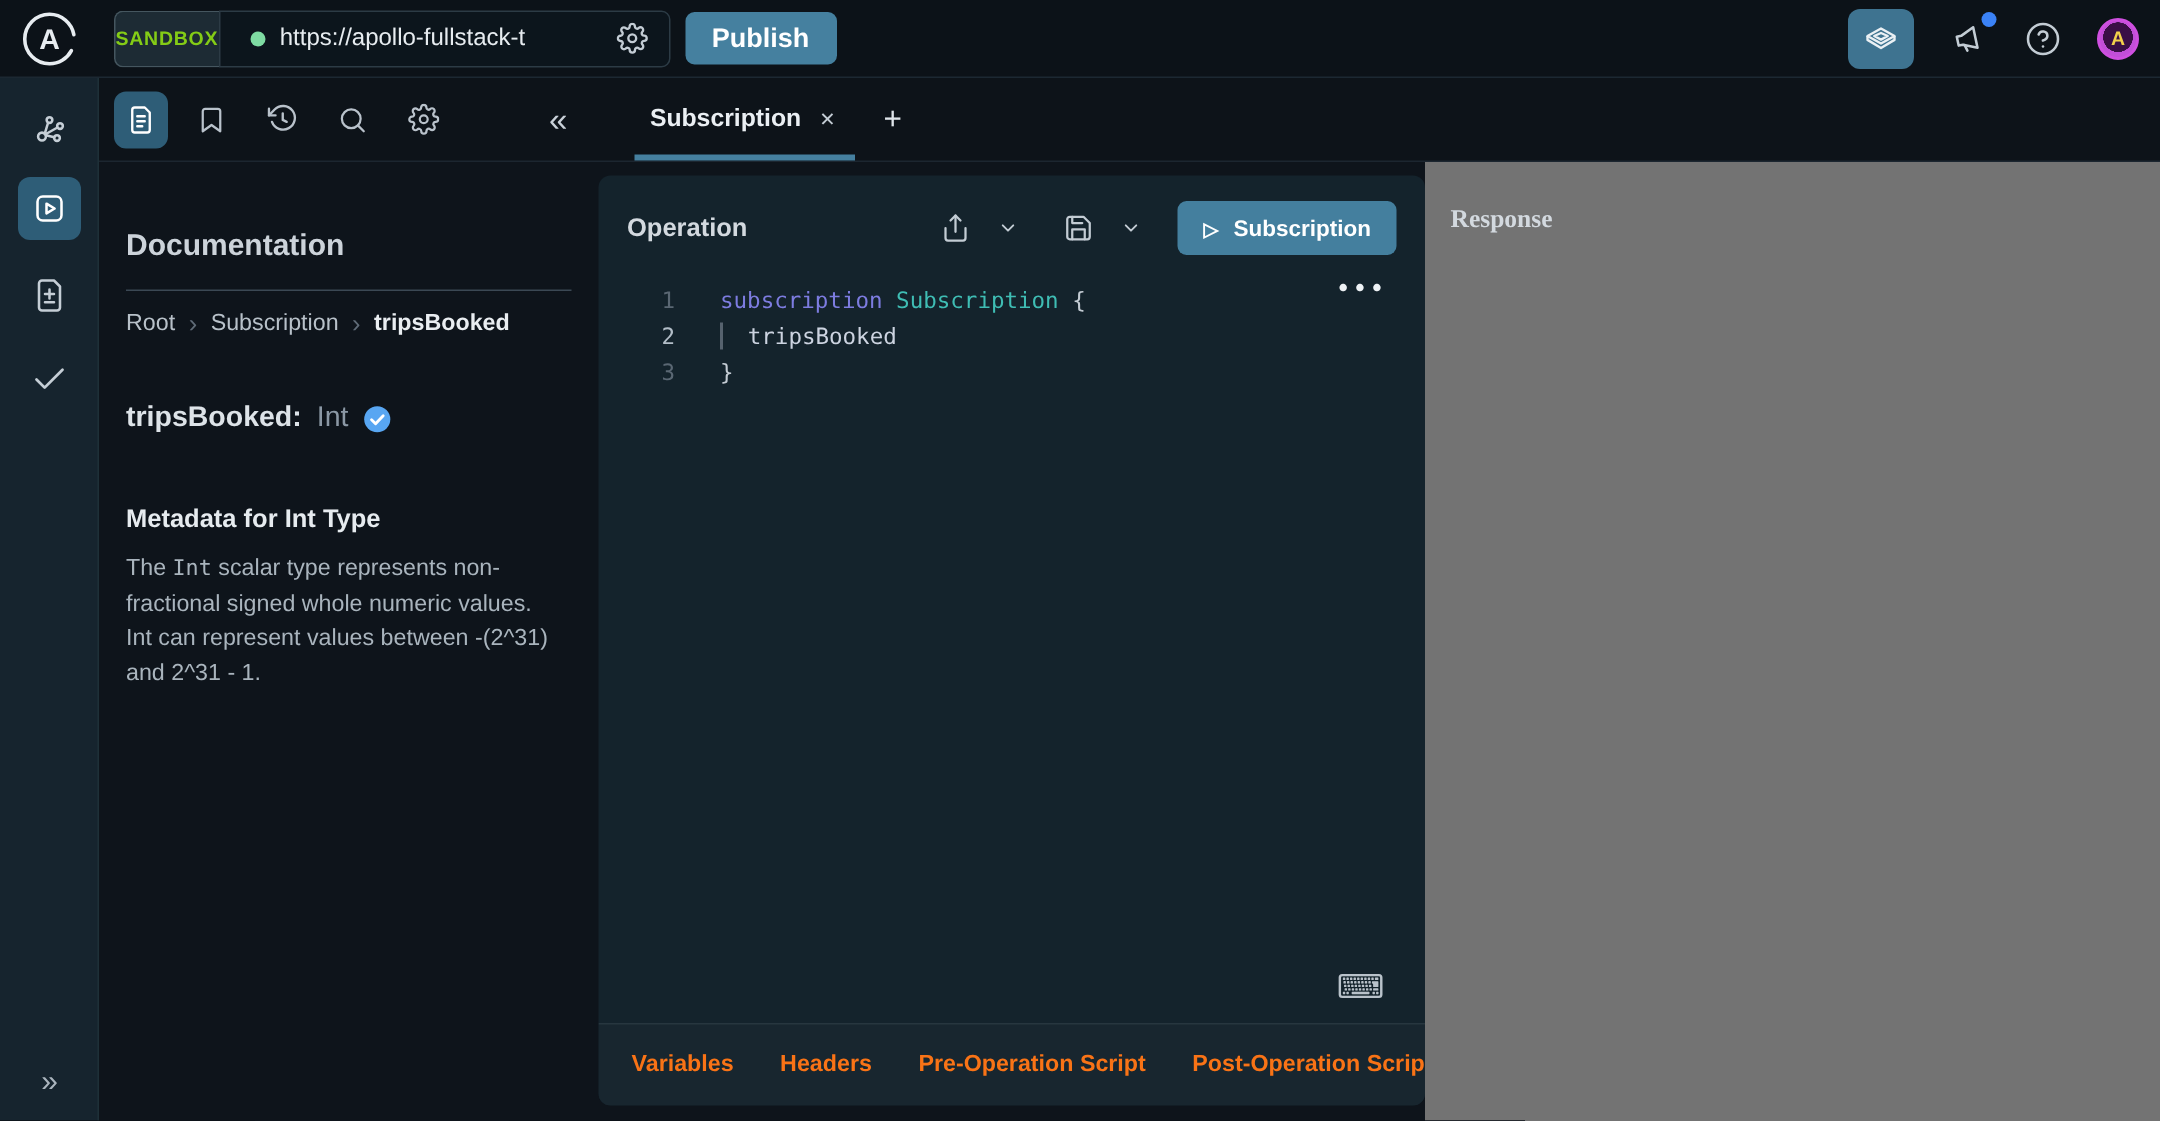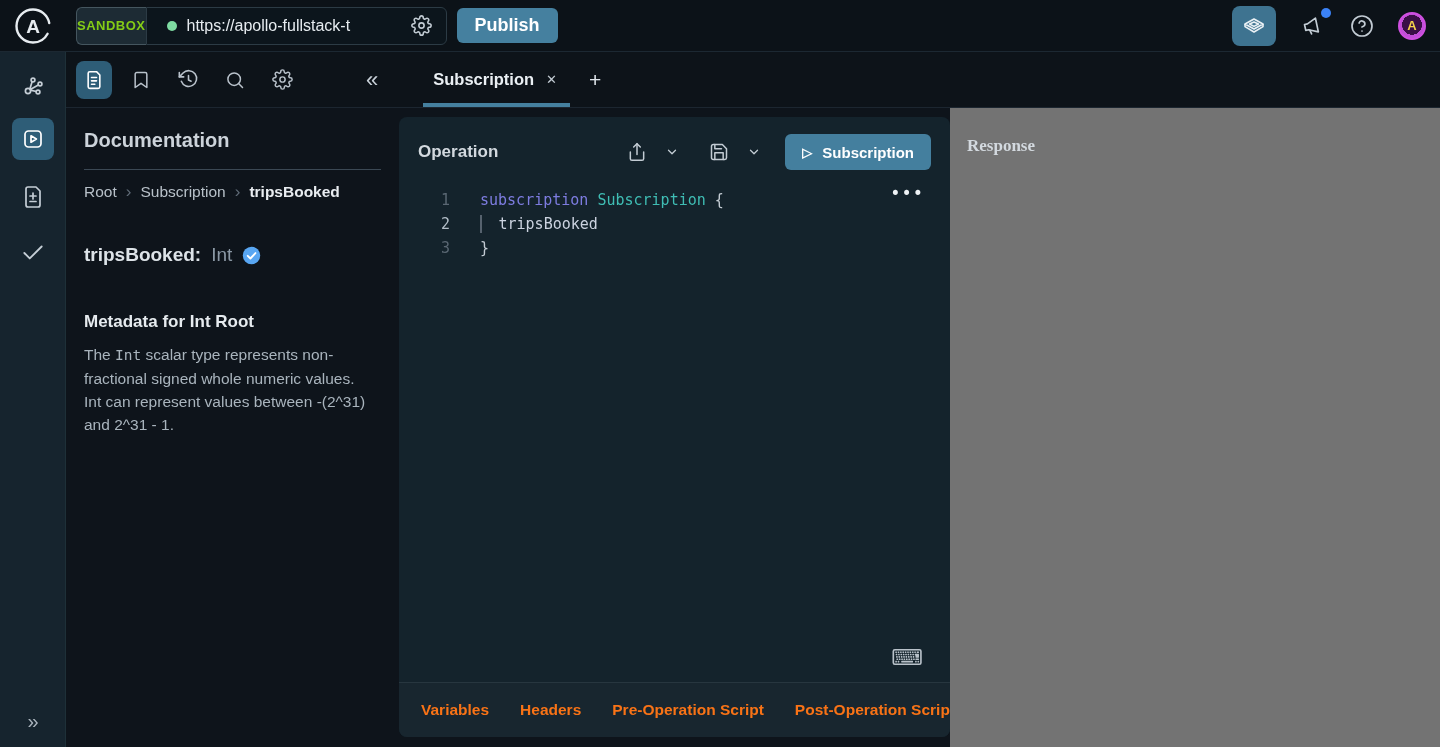--- a/index.html
+++ b/index.html
@@ -58,21 +58,21 @@
   .doc-tab-label { color:#eaeff3; font-size:16.5px; font-weight:700; }
   .tab-close { color:#c3ccd4; font-size:13px; cursor:pointer; }
   .tab-underline { position:absolute; left:-4px; bottom:0; width:147px; height:4px; background:#45809f; }
   .new-tab { margin-left:26px; color:#dfe5ea; font-size:21px; cursor:pointer; }
 
   
   .main { position:absolute; top:108px; left:66px; right:0; bottom:0; background:#0e141b; }
 
   
   .doc-panel { position:absolute; top:0; left:0; width:333px; bottom:0; padding:21px 0 0 18px; }
-  .doc-title { color:#ccd3da; font-size:20px; font-weight:700; }
+  .doc-title { color:#ccd3da; font-size:20px; font-weight:700;margin-top:24px; }
   .doc-divider { width:297px; height:1px; background:#3b4854; margin-top:17px; }
   .breadcrumb { display:flex; align-items:center; gap:9px; margin-top:12px; font-size:15.5px; }
   .crumb { color:#b8c1c9; cursor:pointer; }
   .crumb-sep { color:#5f6b77; font-size:17px; }
   .crumb-current { color:#e9edf1; font-weight:700; }
   .field-row { display:flex; align-items:center; gap:10px; margin-top:42px; }
   .field-name { color:#dde3e8; font-size:19px; font-weight:700; }
   .field-type { color:#8b98a5; font-size:19px; cursor:pointer; }
   .meta-heading { margin-top:46px; color:#e6ebef; font-size:17px; font-weight:700; }
   .meta-body { margin-top:11px; width:288px; color:#a9b4bd; font-size:15.5px; line-height:23px; }
@@ -254,21 +254,21 @@
         <span class="crumb-current">tripsBooked</span>
       </div>
       <div class="field-row">
         <span class="field-name">tripsBooked:</span>
         <span class="field-type">Int</span>
         <svg width="19" height="19" viewBox="0 0 24 24">
           <circle cx="12" cy="12" r="11" fill="#58a6f2"></circle>
           <polyline points="7.2 12.4 10.6 15.8 17 9" fill="none" stroke="#ffffff" stroke-width="2.4" stroke-linecap="round" stroke-linejoin="round"></polyline>
         </svg>
       </div>
-      <div class="meta-heading">Metadata for Int Root</div>
+      <div class="meta-heading">Metadata for Int Type</div>
       <div class="meta-body"><span>The </span><span class="inline-code">Int</span><span> scalar type represents non-fractional signed whole numeric values. Int can represent values between -(2^31) and 2^31 - 1.</span></div>
     </div>
 
     <div class="op-card">
       <div class="op-header">
         <span class="op-title">Operation</span>
         <div class="op-actions">
           <span class="icon-btn">
             <svg width="20" height="20" viewBox="0 0 24 24" fill="none" stroke="currentColor" stroke-width="1.8" stroke-linecap="round" stroke-linejoin="round">
               <path d="M4 12v8a2 2 0 0 0 2 2h12a2 2 0 0 0 2-2v-8"></path>

